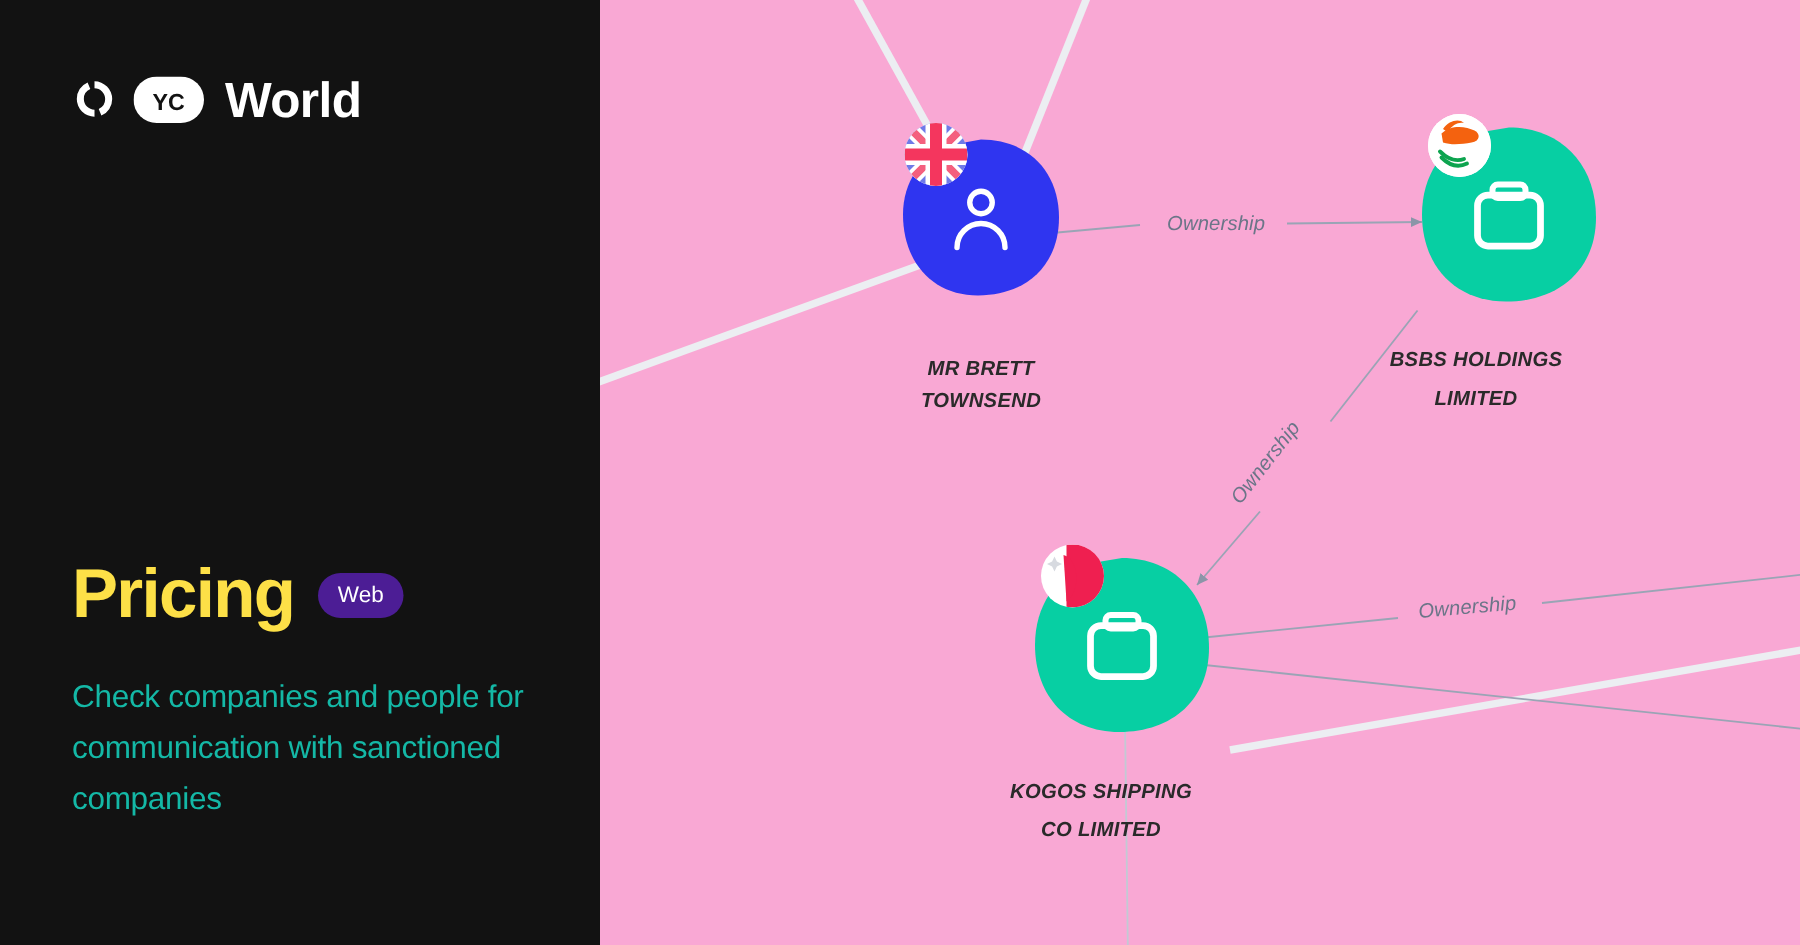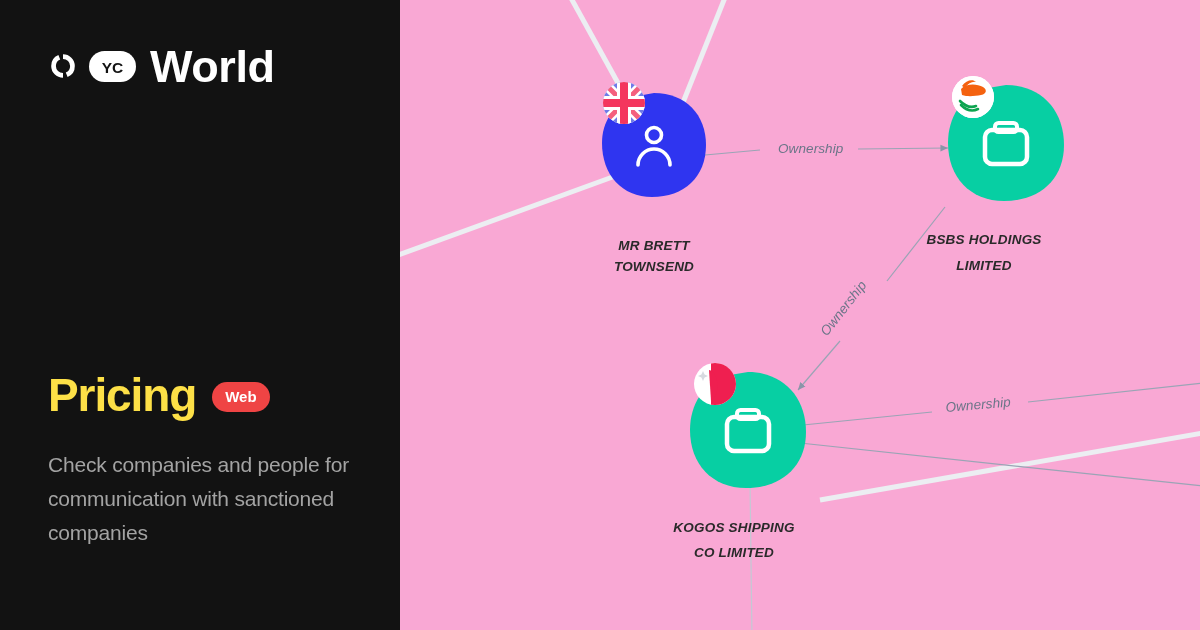--- a/index.html
+++ b/index.html
@@ -46,21 +46,21 @@
     flex: 0 0 auto;
   }
   .brand-yc {
     width: 47px;
     height: 31px;
     display: block;
     flex: 0 0 auto;
   }
   .brand-word {
     color: #ffffff;
-    font-size: 45px;
+    font-size: 33px;
     line-height: 33px;
     font-weight: 700;
     letter-spacing: -0.4px;
     margin-left: 3px;
     white-space: nowrap;
   }
 
   .headline-row {
     position: absolute;
     left: 48px;
@@ -75,37 +75,37 @@
     line-height: 54px;
     font-weight: 700;
     letter-spacing: -1.1px;
     margin: 0;
     white-space: nowrap;
   }
   .badge {
     display: inline-flex;
     align-items: center;
     justify-content: center;
-    background: #ef4444;
+    background: #4c1d95;
     color: #ffffff;
     font-size: 15px;
-    font-weight: 700;
+    font-weight: 400;
     line-height: 1;
     padding: 7px 13px 8px;
     border-radius: 999px;
     position: relative;
     top: 2px;
   }
 
   .subhead {
     position: absolute;
     left: 48px;
     top: 448px;
     width: 310px;
-    color: #a3a3a3;
+    color: #14b8a6;
     font-size: 21px;
     line-height: 34px;
     font-weight: 400;
     letter-spacing: -0.2px;
     margin: 0;
   }
 
   
   .graph-panel {
     position: absolute;

